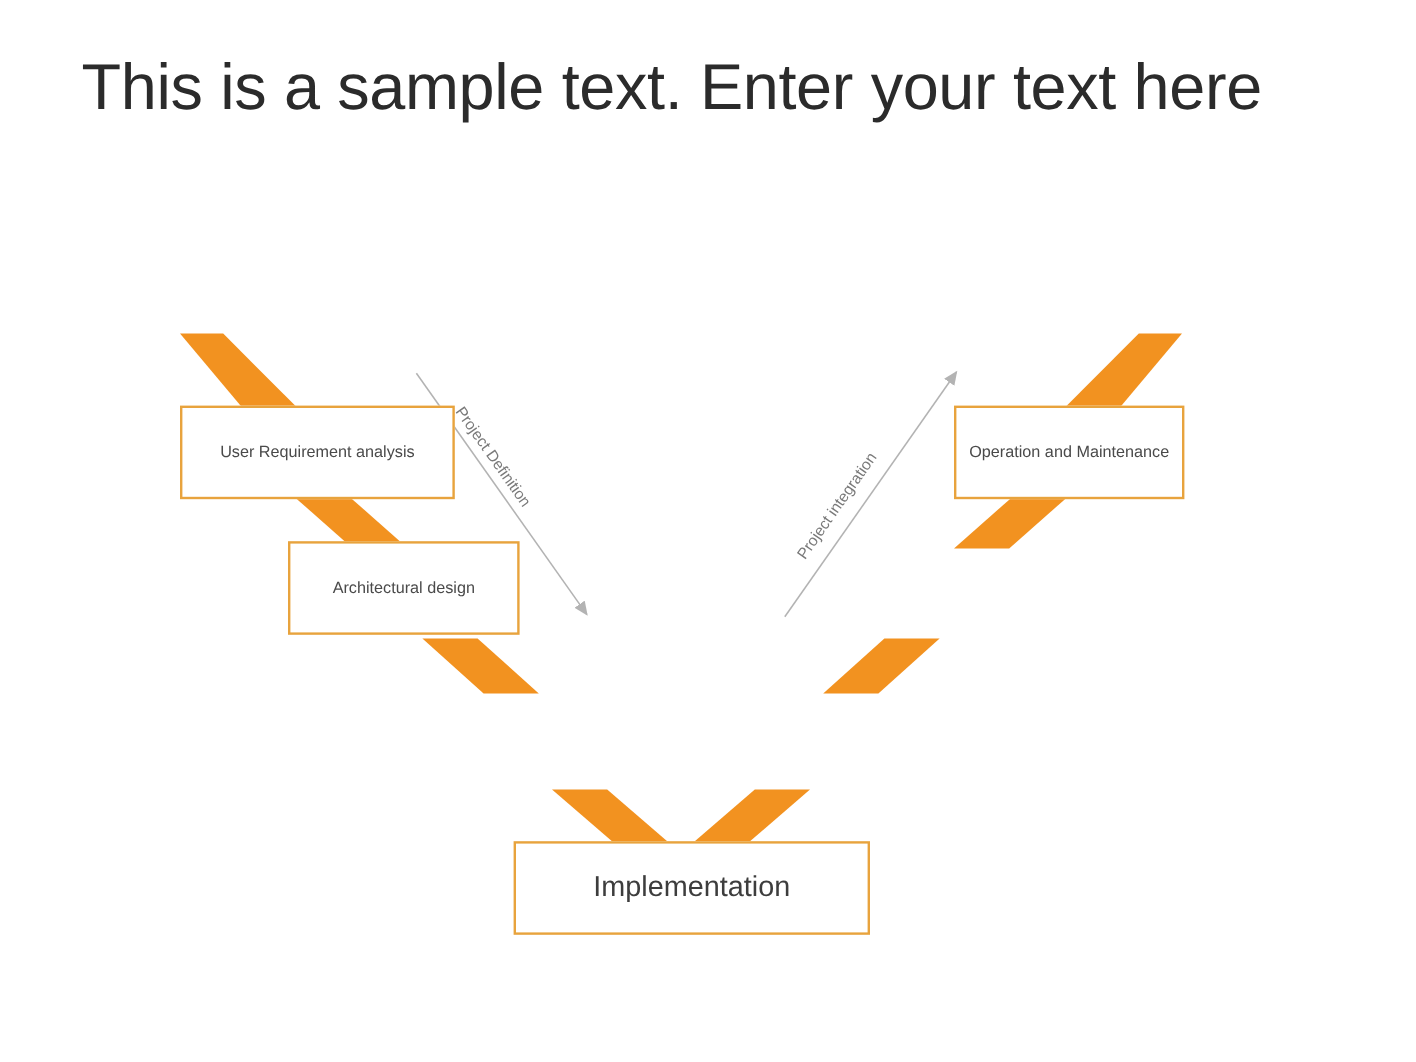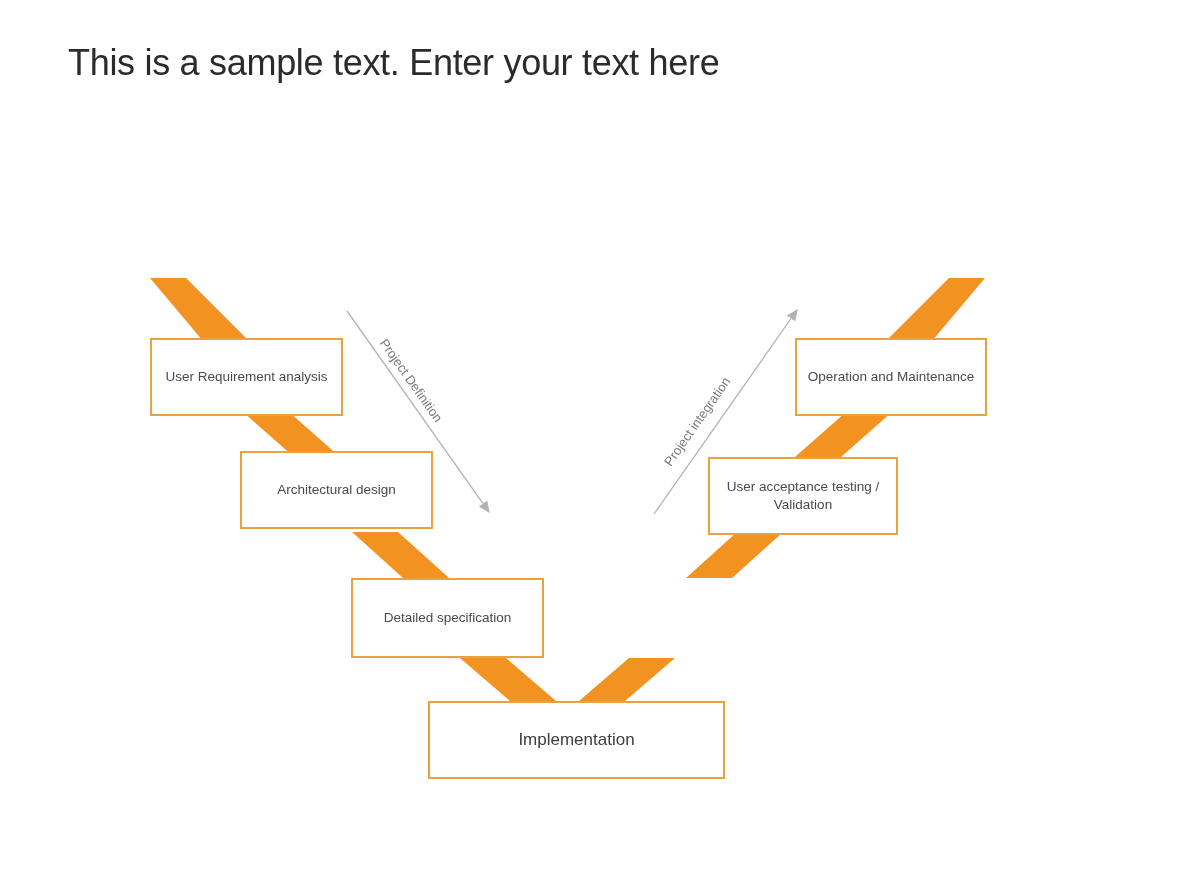--- a/index.html
+++ b/index.html
@@ -18,21 +18,21 @@
     position: absolute;
     left: 0; top: 0;
     width: 1180px;
     height: 885px;
     background: #ffffff;
   }
   #title {
     position: absolute;
     left: 68px;
     top: 42px;
-    font-size: 36px;
+    font-size: 54px;
     font-weight: 400;
     color: #2b2b2b;
     letter-spacing: -0.3px;
     white-space: nowrap;
     line-height: 1.15;
   }
   #diagram-svg {
     position: absolute;
     left: 0;
     top: 0;
@@ -47,21 +47,21 @@
     display: flex;
     align-items: center;
     justify-content: center;
     text-align: center;
     color: #4a4a4a;
     font-size: 13.5px;
     line-height: 1.35;
     padding: 4px 8px;
   }
   .stage-box.big {
-    font-size: 17px;
+    font-size: 24px;
     color: #3d3d3d;
   }
   .stage-label {
     display: block;
     width: 100%;
   }
   .axis-label {
     position: absolute;
     font-size: 13px;
     color: #7a7a7a;
@@ -110,38 +110,32 @@
 
     <line x1="347" y1="311" x2="489" y2="512" stroke="#b3b3b3" stroke-width="1.3" marker-end="url(#arrowhead-down)"></line>
 
     <line x1="654" y1="514" x2="797" y2="310" stroke="#b3b3b3" stroke-width="1.3" marker-end="url(#arrowhead-up)"></line>
   </svg>
 
   <div class="axis-label" style="left:389px; top:336px; transform: rotate(54.8deg);">Project Definition</div>
 
   <div class="axis-label" style="left:661px; top:460px; transform: rotate(-55deg);">Project integration</div>
 
-  <div class="stage-box" style="left:150px; top:338px; width:193px; height:78px;">
+  <div class="stage-box" style="left:150px; top:338px; width:229px; height:78px;">
     <span class="stage-label">User Requirement analysis</span>
   </div>
 
   <div class="stage-box" style="left:240px; top:451px; width:193px; height:78px;">
     <span class="stage-label">Architectural design</span>
   </div>
 
-  <div class="stage-box" style="left:351px; top:578px; width:193px; height:80px;">
-    <span class="stage-label">Detailed specification</span>
-  </div>
 
   <div class="stage-box big" style="left:428px; top:701px; width:297px; height:78px;">
     <span class="stage-label">Implementation</span>
   </div>
 
 
-  <div class="stage-box" style="left:708px; top:457px; width:190px; height:78px;">
-    <span class="stage-label">User acceptance testing / Validation</span>
-  </div>
 
   <div class="stage-box" style="left:795px; top:338px; width:192px; height:78px;">
     <span class="stage-label">Operation and Maintenance</span>
   </div>
 
 </div>
 
 </body></html>

